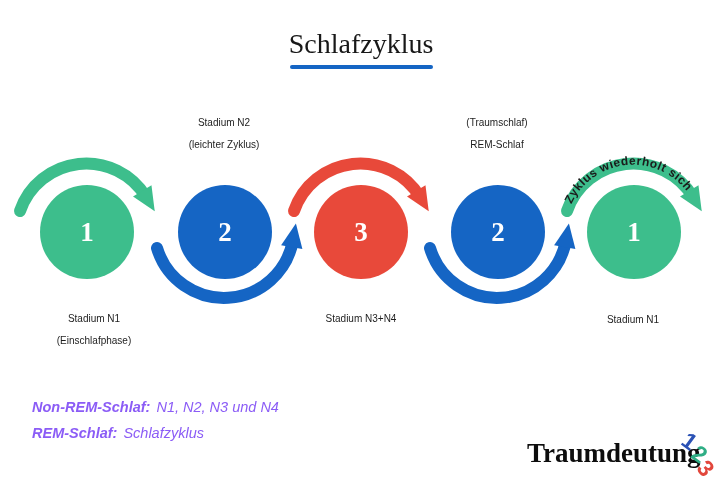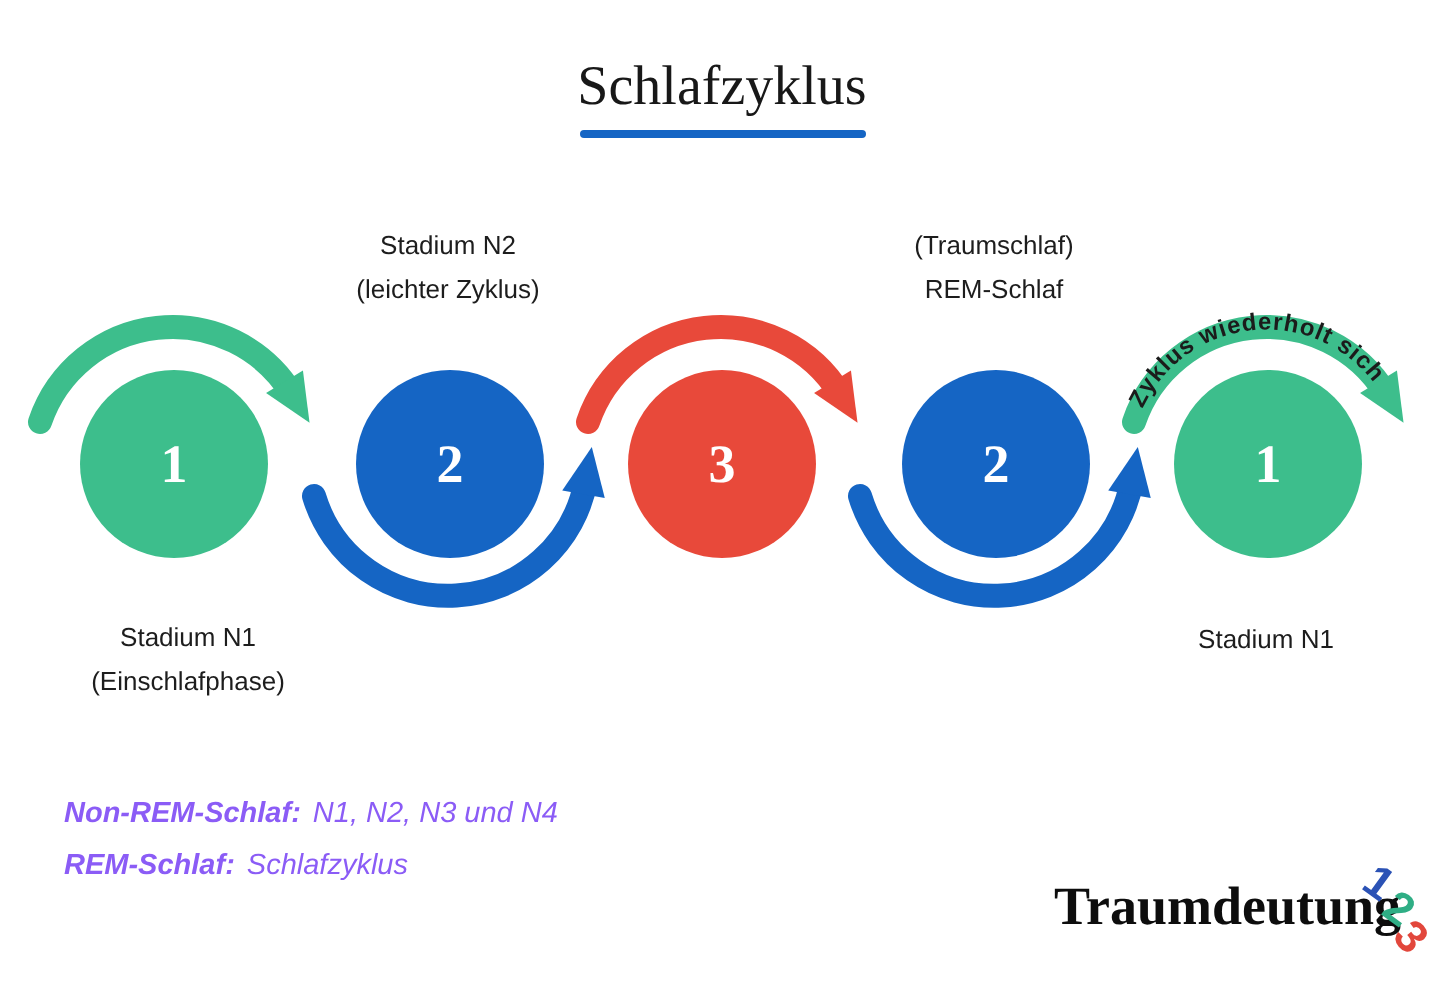--- a/index.html
+++ b/index.html
@@ -14,21 +14,21 @@
 
   
   .diagram{position:absolute;left:0;top:0;width:722px;height:500px;}
   .arc{fill:none;stroke-width:12;stroke-linecap:round;}
   .num{font-family:"Liberation Serif",serif;font-weight:700;font-size:27px;fill:#ffffff;
        text-anchor:middle;}
   .cycle-note{font-family:"Liberation Sans",sans-serif;font-size:12px;font-weight:600;
        letter-spacing:0.8px;fill:#1b1b1b;}
 
   
-  .lbl{position:absolute;text-align:center;font-size:13px;line-height:22px;color:#1d1d1d;}
+  .lbl{position:absolute;text-align:center;font-size:10px;line-height:22px;color:#1d1d1d;}
   .lbl span{display:block;}
 
   
   .legend{position:absolute;left:32px;top:394px;font-style:italic;font-size:14.5px;
           line-height:26px;color:#8b5cf6;}
   .legend b{font-weight:700;margin-right:6px;}
 
   
   .logo{position:absolute;left:527px;top:438px;white-space:nowrap;}
   .logo-name{font-family:"Liberation Serif",serif;font-weight:700;font-size:27px;color:#0d0d0d;}
@@ -90,20 +90,21 @@
   </div>
   <div class="lbl" style="left:397px;top:112px;width:200px;">
     <span>(Traumschlaf)</span>
     <span>REM-Schlaf</span>
   </div>
   <div class="lbl" style="left:0px;top:308px;width:188px;">
     <span>Stadium N1</span>
     <span>(Einschlafphase)</span>
   </div>
   <div class="lbl" style="left:261px;top:308px;width:200px;">
+    <span>Stadium N3+N4</span>
   </div>
   <div class="lbl" style="left:533px;top:309px;width:200px;">
     <span>Stadium N1</span>
   </div>
 
   <div class="legend">
     <div>
       <b>Non-REM-Schlaf:</b><span>N1, N2, N3 und N4</span>
     </div>
     <div>

